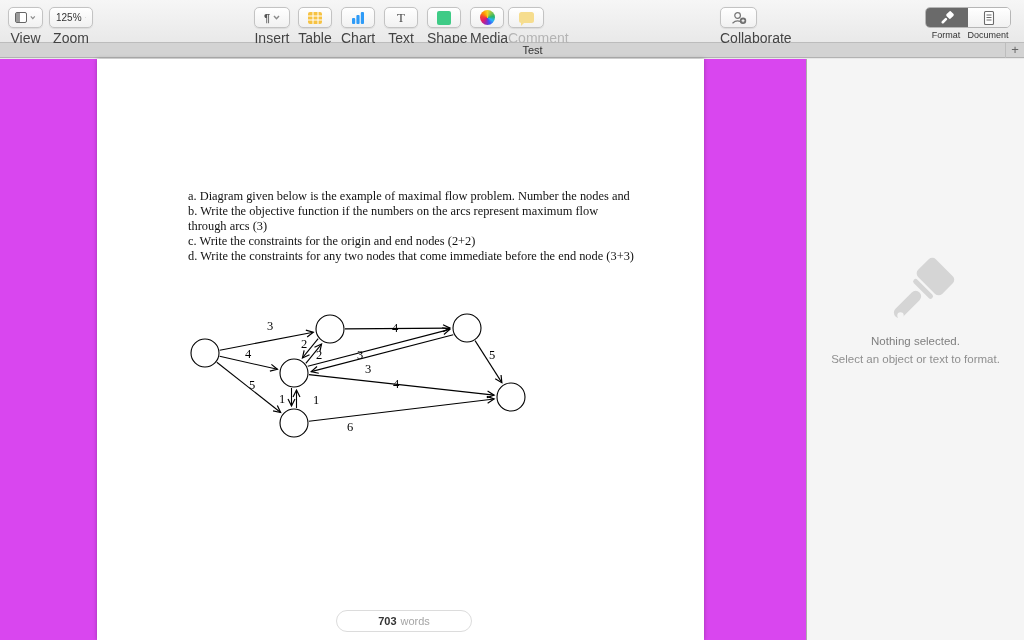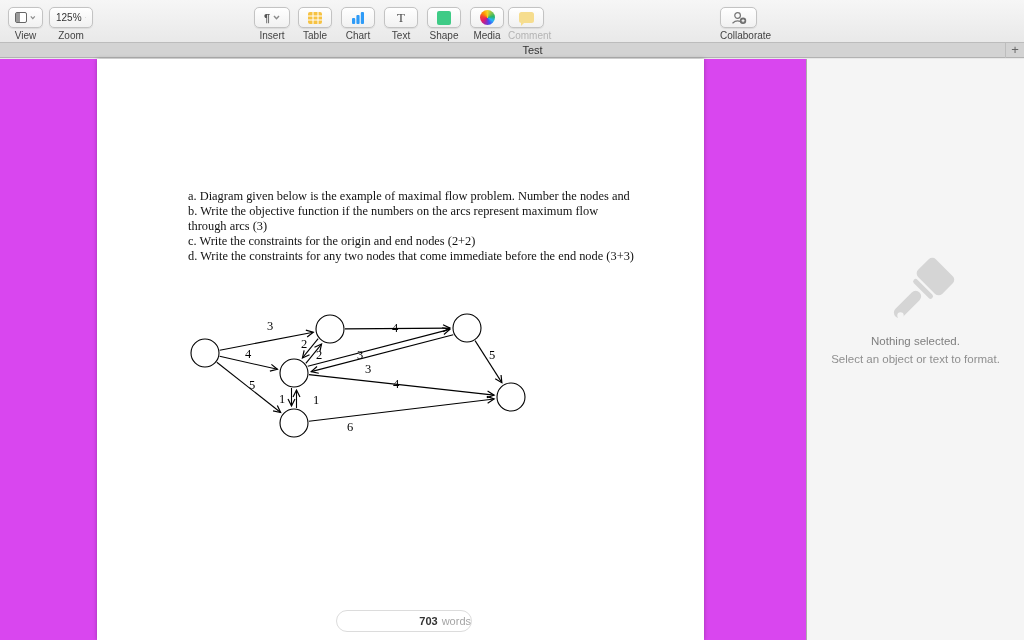--- a/index.html
+++ b/index.html
@@ -8,21 +8,21 @@
   #app { position:relative; width:1024px; height:640px; }
 
   
   .toolbar { position:absolute; left:0; top:0; width:1024px; height:43px;
     background:linear-gradient(#f6f6f6,#e9e9e9); border-bottom:1px solid #bcbcbc; }
   .tb-group { position:absolute; top:7px; text-align:center; }
   .tb-btn { height:21px; background:linear-gradient(#ffffff,#f1f1f1);
     border:1px solid #c3c3c3; border-radius:5px; display:flex; align-items:center;
     justify-content:center; gap:3px; padding:9px 6px; cursor:default;
     box-shadow:0 0.5px 1px rgba(0,0,0,.08); }
-  .tb-cap { margin-top:2px; font-size:10px; color:#434343; }
+  .tb-cap { margin-top:2px; font-size:14px; color:#434343; }
   .tb-cap.dim { color:#b4b4b4; }
   .chev { width:7px; height:5px; }
   .chev polyline { fill:none; stroke:#8a8a8a; stroke-width:1.4; }
   .zoom-val { font-size:10px; color:#333; }
   .pilcrow { font-size:11px; color:#555; font-weight:bold; }
   .ticon { width:16px; height:16px; display:block; }
   .t-letter { font-size:13px; color:#4a4a4a; font-family:"Liberation Serif",serif; }
   .media-wheel { width:15px; height:15px; border-radius:50%;
     background:conic-gradient(#f5d327,#8bc34a,#27b56a,#29b6f6,#3f51f5,#9c27b0,#e91e63,#f44336,#ff9800,#f5d327); }
   .comment-bubble { width:15px; height:11px; background:#f6dd8e; border-radius:2.5px; position:relative; }
@@ -49,21 +49,21 @@
   .canvas { position:absolute; left:0; top:59px; width:806px; height:581px; background:#d946ef; }
   .page { position:absolute; left:97px; top:0; width:607px; height:581px; background:#fff;
     box-shadow:0 0 4px rgba(0,0,0,.28); }
   .doc-text { position:absolute; left:91px; top:130px; width:445px;
     font-family:"Liberation Serif", serif; font-size:12.4px; color:#111; }
   .doc-line { height:15px; line-height:15px; white-space:nowrap; }
   #diagram-svg { position:absolute; left:85px; top:245px; }
   #diagram-svg text { font-family:"Liberation Serif", serif; font-size:12.5px; fill:#000; }
   .word-pill { position:absolute; left:239px; top:551px; width:136px; height:22px;
     background:#fff; border:1px solid #dcdcdc; border-radius:12px;
-    display:flex; align-items:center; justify-content:flex-end; gap:4px; font-size:11px; }
+    display:flex; align-items:center; justify-content:center; gap:4px; font-size:11px; }
   .wc-num { font-weight:bold; color:#333; }
   .wc-unit { color:#a5a5a5; }
 
   
   .sidebar { position:absolute; left:806px; top:59px; width:218px; height:581px;
     background:#f5f5f5; border-left:1px solid #ababab; }
   .sb-brush { position:absolute; left:50%; top:195px; transform:translateX(-50%); }
   .sb-title { position:absolute; top:276px; width:100%; text-align:center;
     font-size:11.5px; font-weight:normal; color:#7f7f7f; }
   .sb-sub { position:absolute; top:294px; width:100%; text-align:center;
@@ -160,20 +160,42 @@
         <svg class="ticon" viewBox="0 0 17 16">
           <circle cx="7" cy="5.3" r="3" fill="none" stroke="#777" stroke-width="1.3"></circle>
           <path d="M1.6 13.5 Q7 8.8 12.4 13.5" fill="none" stroke="#777" stroke-width="1.3"></path>
           <circle cx="12.8" cy="11" r="3.4" fill="#6f6f6f"></circle>
           <path d="M12.8 9.4 V12.6 M11.2 11 H14.4" stroke="#fff" stroke-width="1.1"></path>
         </svg>
       </div>
       <div class="tb-cap">Collaborate</div>
     </div>
 
+    <div class="tb-group" style="left:925px;">
+      <div class="seg">
+        <div class="seg-btn active">
+          <svg width="16" height="16" viewBox="0 0 16 16">
+            <g transform="rotate(45 8 8)" fill="#fff">
+              <rect x="5" y="0.5" width="6" height="6.5" rx="1.5"></rect>
+              <rect x="6.7" y="8.3" width="2.6" height="7" rx="1.3"></rect>
+            </g>
+          </svg>
+        </div>
+        <div class="seg-btn">
+          <svg width="16" height="16" viewBox="0 0 16 16">
+            <rect x="3.5" y="1.5" width="9" height="13" rx="1" fill="#fff" stroke="#6b6b6b" stroke-width="1.1"></rect>
+            <path d="M5.5 5 H10.5 M5.5 7.5 H10.5 M5.5 10 H10.5" stroke="#6b6b6b" stroke-width="1"></path>
+          </svg>
+        </div>
+      </div>
+      <div class="seg-caps">
+        <span>Format</span>
+        <span>Document</span>
+      </div>
+    </div>
   </div>
 
   <div class="tabbar">
     <div class="tab-title">Test</div>
     <div class="tab-add">+</div>
   </div>
 
   <div class="canvas">
     <div class="page">
       <div class="doc-text" id="doc-text">

